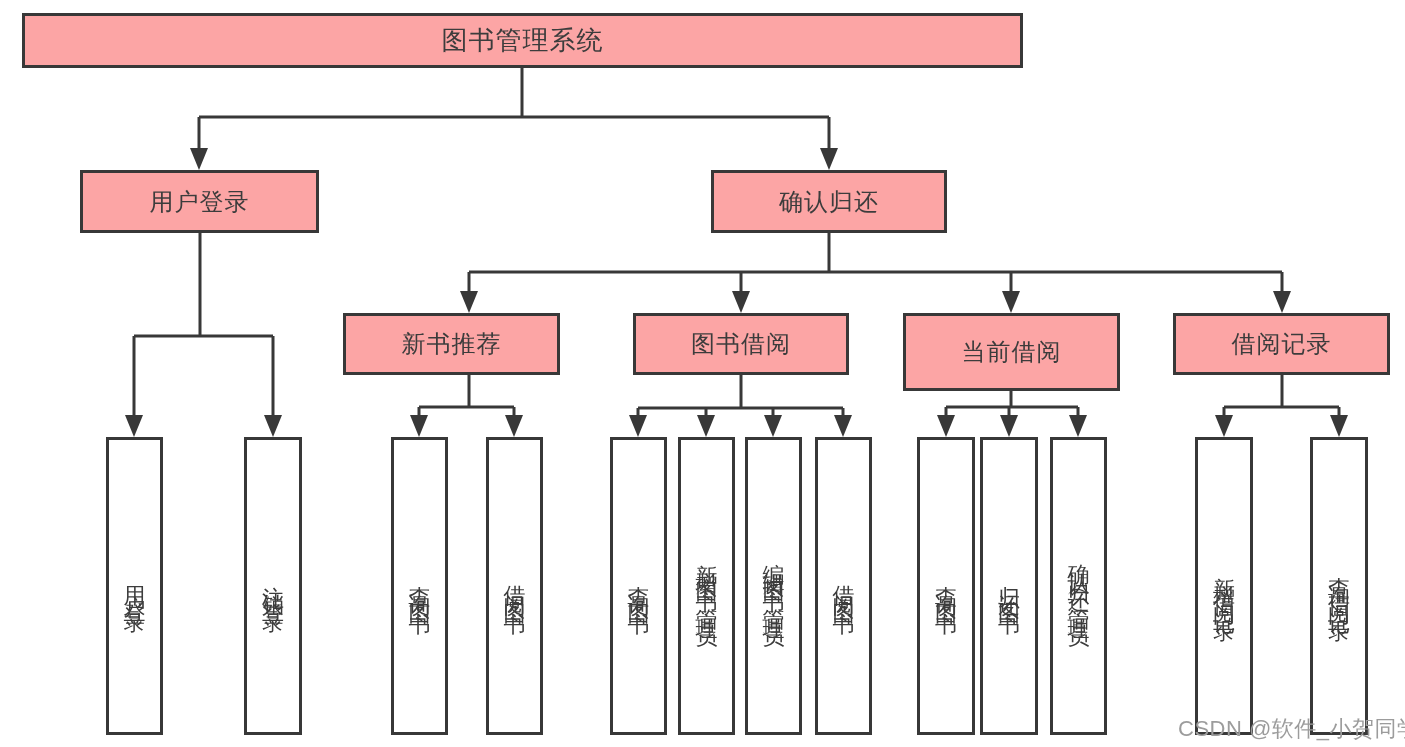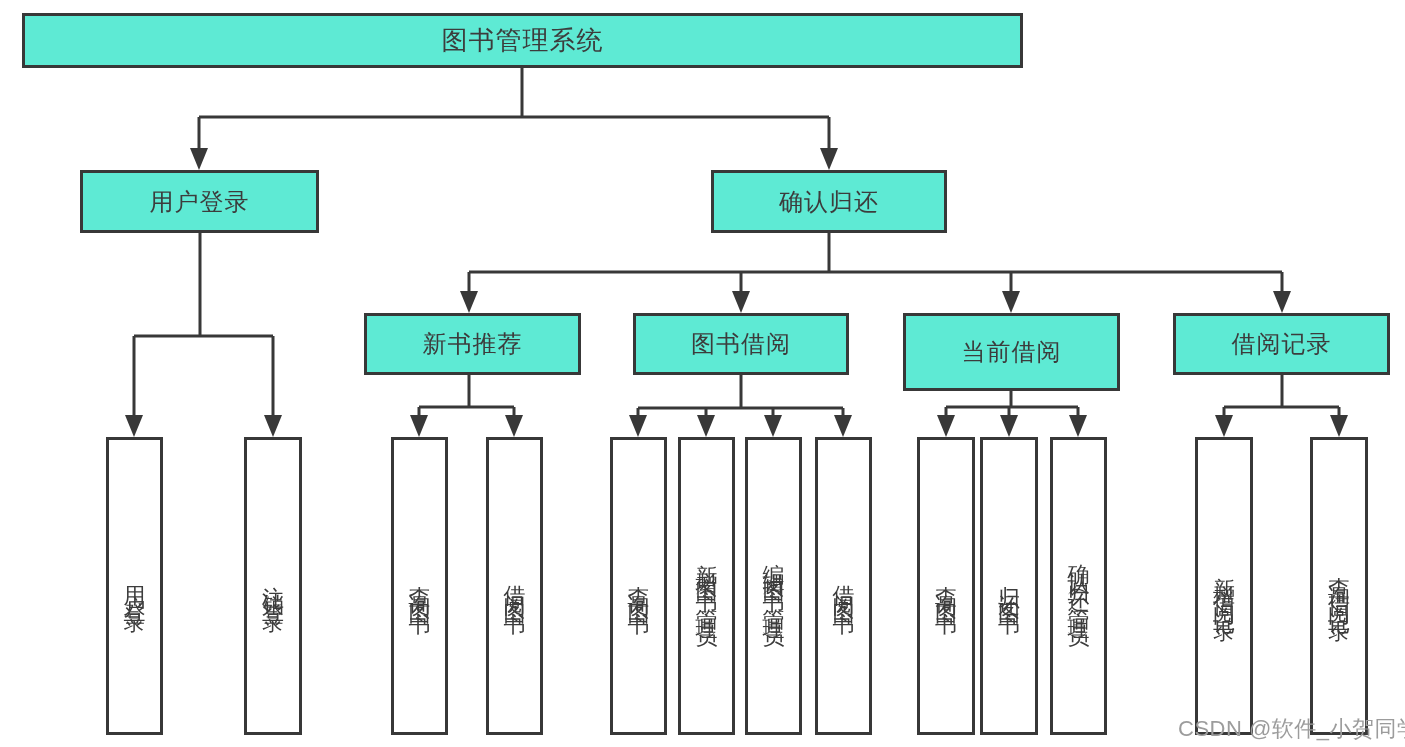--- a/index.html
+++ b/index.html
@@ -8,21 +8,21 @@
     width:1405px;height:747px;
     background:#ffffff;
     font-family:"Liberation Sans", sans-serif;
     overflow:hidden;
   }
   .connectors{position:absolute;left:0;top:0;z-index:1;}
   .hbox{
     position:absolute;
     box-sizing:border-box;
     border:3px solid #383838;
-    background:#5eead4;
+    background:#fca5a5;
     display:flex;align-items:center;justify-content:center;
     font-size:24px;color:#3c3c3c;
     z-index:2;
     letter-spacing:1px;
     white-space:nowrap;
   }
   .hbox.title{font-size:26px;}
   .vbox{
     position:absolute;
     box-sizing:border-box;
@@ -89,21 +89,21 @@
       <polygon points="1215,415 1233,415 1224,437"></polygon>
       <polygon points="1330,415 1348,415 1339,437"></polygon>
     </g>
   </svg>
 
   <div class="hbox title" style="left:22px;top:13px;width:1001px;height:55px;">图书管理系统</div>
 
   <div class="hbox" style="left:80px;top:170px;width:239px;height:63px;">用户登录</div>
   <div class="hbox" style="left:711px;top:170px;width:236px;height:63px;">确认归还</div>
 
-  <div class="hbox" style="left:364px;top:313px;width:217px;height:62px;">新书推荐</div>
+  <div class="hbox" style="left:343px;top:313px;width:217px;height:62px;">新书推荐</div>
   <div class="hbox" style="left:633px;top:313px;width:216px;height:62px;">图书借阅</div>
   <div class="hbox" style="left:903px;top:313px;width:217px;height:78px;">当前借阅</div>
   <div class="hbox" style="left:1173px;top:313px;width:217px;height:62px;">借阅记录</div>
 
   <div class="vbox" style="left:106px;top:437px;width:57px;height:298px;">用户登录</div>
   <div class="vbox" style="left:244px;top:437px;width:58px;height:298px;">注销登录</div>
 
   <div class="vbox" style="left:391px;top:437px;width:57px;height:298px;">查询图书</div>
   <div class="vbox" style="left:486px;top:437px;width:57px;height:298px;">借阅图书</div>
 

